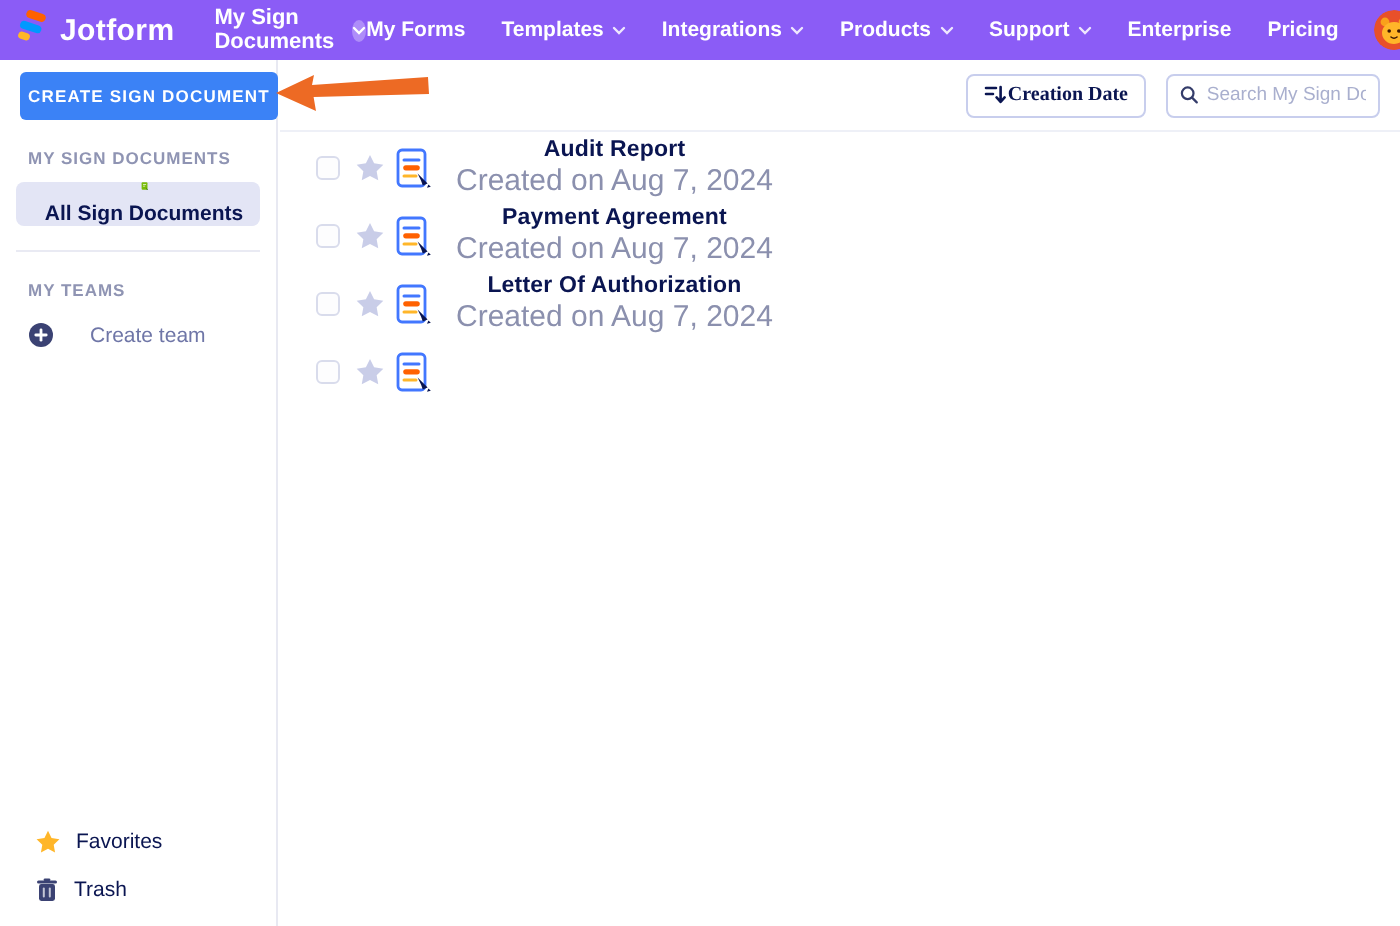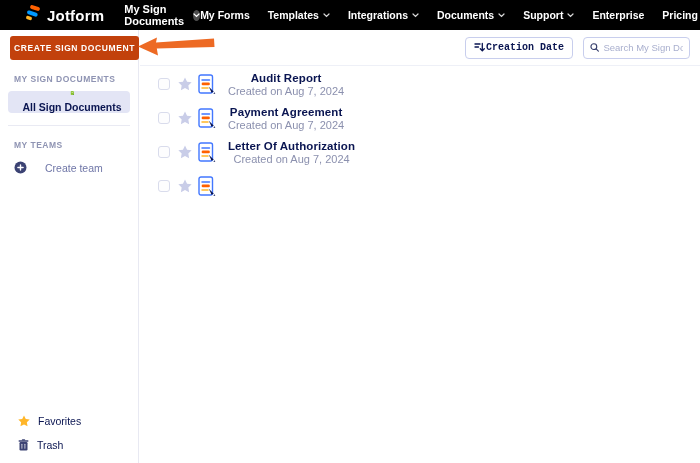--- a/index.html
+++ b/index.html
@@ -1,68 +1,68 @@
 <!DOCTYPE html>
 <html><head>
 <meta charset="utf-8">
 <style>
   * { margin:0; padding:0; box-sizing:border-box; }
   html,body { width:700px; height:463px; overflow:hidden; }
   body { font-family:"Liberation Sans", sans-serif; background:#fff; position:relative; }
 
   
-  .header { position:absolute; top:0; left:0; width:700px; height:30px; background:#000000;
-            display:flex; align-items:center; padding:0 25px; z-index:5; }
+  .header { position:absolute; top:0; left:0; width:700px; height:30px; background:#8b5cf6;
+            display:flex; align-items:center; padding:0 8px; z-index:5; }
   .logo-wrap { display:flex; align-items:center; gap:6px; }
   .logo-text { color:#fff; font-size:15px; font-weight:800; letter-spacing:0.2px; }
   .hdr-divider { width:1px; height:14px; background:rgba(255,255,255,0.25); margin:0 10px; }
   .page-title { color:#fff; font-size:11px; font-weight:700; display:flex; align-items:center; gap:5px; }
   .title-badge { width:11px; height:11px; border-radius:50%; background:rgba(255,255,255,0.30);
                  display:flex; align-items:center; justify-content:center; }
   .hdr-nav { margin-left:auto; display:flex; align-items:center; gap:18px; }
   .hdr-nav .nav-item { color:#fff; font-size:10.5px; font-weight:600; display:flex; align-items:center; gap:4px; cursor:pointer; white-space:nowrap; }
   .avatar { width:20px; height:20px; border-radius:50%; overflow:hidden; flex:0 0 auto; }
 
   
   .sidebar { position:absolute; top:30px; left:0; width:139px; height:433px; background:#fff;
              border-right:1px solid #e8e9f2; }
-  .create-btn { display:block; margin:6px 0 0 10px; width:129px; height:24px; background:#c2410c;
+  .create-btn { display:block; margin:6px 0 0 10px; width:129px; height:24px; background:#3b82f6;
                 border:none; border-radius:3px; color:#fff; font-family:inherit;
                 font-size:8.5px; font-weight:700; letter-spacing:0.6px; cursor:pointer; }
   .side-section-header { margin:14px 0 0 14px; font-size:8.5px; font-weight:700; color:#8f94b3; letter-spacing:0.5px; }
   .side-item-selected { margin:7px 8px 0 8px; height:22px; background:#e3e5f5; border-radius:4px;
                         display:flex; align-items:center; gap:6px; padding-left:6px; cursor:pointer;flex-direction:column; }
   .side-item-selected span { font-size:10.5px; font-weight:700; color:#0a1551; }
   .side-divider { margin:12px 8px 0 8px; height:1px; background:#e9eaf3; }
   .side-item { margin:11px 0 0 14px; display:flex; align-items:center; gap:7px; cursor:pointer; }
   .side-item span { font-size:10.5px; color:#6f76a7;margin-left:11px; }
   .sidebar-footer { position:absolute; bottom:6px; left:0; right:0; }
   .foot-item { display:flex; align-items:center; gap:8px; padding:6px 0 6px 18px; cursor:pointer; }
   .foot-item span { font-size:10.5px; color:#0a1551; }
 
   
   .main { position:absolute; top:30px; left:140px; width:560px; height:433px; background:#fff; }
   .toolbar { height:36px; display:flex; align-items:center; justify-content:flex-end; gap:10px;
              padding:0 10px; border-bottom:1px solid #eef0f7; background:#fff; }
   .sort-btn { height:22px; display:flex; align-items:center; gap:1px; padding:0 8px; background:#fff;
-              border:1px solid #c8ceed; border-radius:4px; font-family:Liberation Mono, monospace; font-size:10px;
+              border:1px solid #c8ceed; border-radius:4px; font-family:Liberation Serif, serif; font-size:10px;
               font-weight:700; color:#0a1551; cursor:pointer; }
   .search-box { height:22px; width:107px; display:flex; align-items:center; gap:4px; padding:0 6px;
                 border:1px solid #c8ceed; border-radius:4px; background:#fff; }
   .search-box input { border:none; outline:none; width:100%; font-family:inherit; font-size:9.5px; color:#0a1551; }
   .search-box input::placeholder { color:#a9afce; }
 
   .doc-list { padding-top:1px; }
   .doc-row { height:34px; display:flex; align-items:center; padding-left:18px; cursor:pointer; }
   .row-checkbox { width:12px; height:12px; border:1px solid #d9dcec; border-radius:3px; background:#fdfdfe; flex:0 0 auto; }
   .row-star { margin-left:8px; flex:0 0 auto; display:flex; }
   .row-docicon { margin-left:6px; flex:0 0 auto; display:flex; }
   .row-text { margin-left:11px;text-align:center; }
   .row-title { font-size:11.5px; font-weight:700; color:#0a1551; letter-spacing:0.1px; }
-  .row-sub { font-size:11px; color:#8b90ae; margin-top:1px; }
+  .row-sub { font-size:15px; color:#8b90ae; margin-top:1px; }
 
   
   .annotation-arrow { position:absolute; left:136px; top:34px; z-index:20; pointer-events:none; }
 </style>
 </head>
 <body>
 
 <div class="header">
   <div class="logo-wrap">
     <span>
@@ -93,21 +93,21 @@
           <path d="M1 1l2.5 2.5L6 1" stroke="#fff" stroke-width="1.2" fill="none" stroke-linecap="round" opacity="0.85"></path>
         </svg>
       </span>
     <span class="nav-item">
         <span>Integrations</span>
         <svg width="7" height="5" viewBox="0 0 7 5">
           <path d="M1 1l2.5 2.5L6 1" stroke="#fff" stroke-width="1.2" fill="none" stroke-linecap="round" opacity="0.85"></path>
         </svg>
       </span>
     <span class="nav-item">
-        <span>Documents</span>
+        <span>Products</span>
         <svg width="7" height="5" viewBox="0 0 7 5">
           <path d="M1 1l2.5 2.5L6 1" stroke="#fff" stroke-width="1.2" fill="none" stroke-linecap="round" opacity="0.85"></path>
         </svg>
       </span>
     <span class="nav-item">
         <span>Support</span>
         <svg width="7" height="5" viewBox="0 0 7 5">
           <path d="M1 1l2.5 2.5L6 1" stroke="#fff" stroke-width="1.2" fill="none" stroke-linecap="round" opacity="0.85"></path>
         </svg>
       </span>

